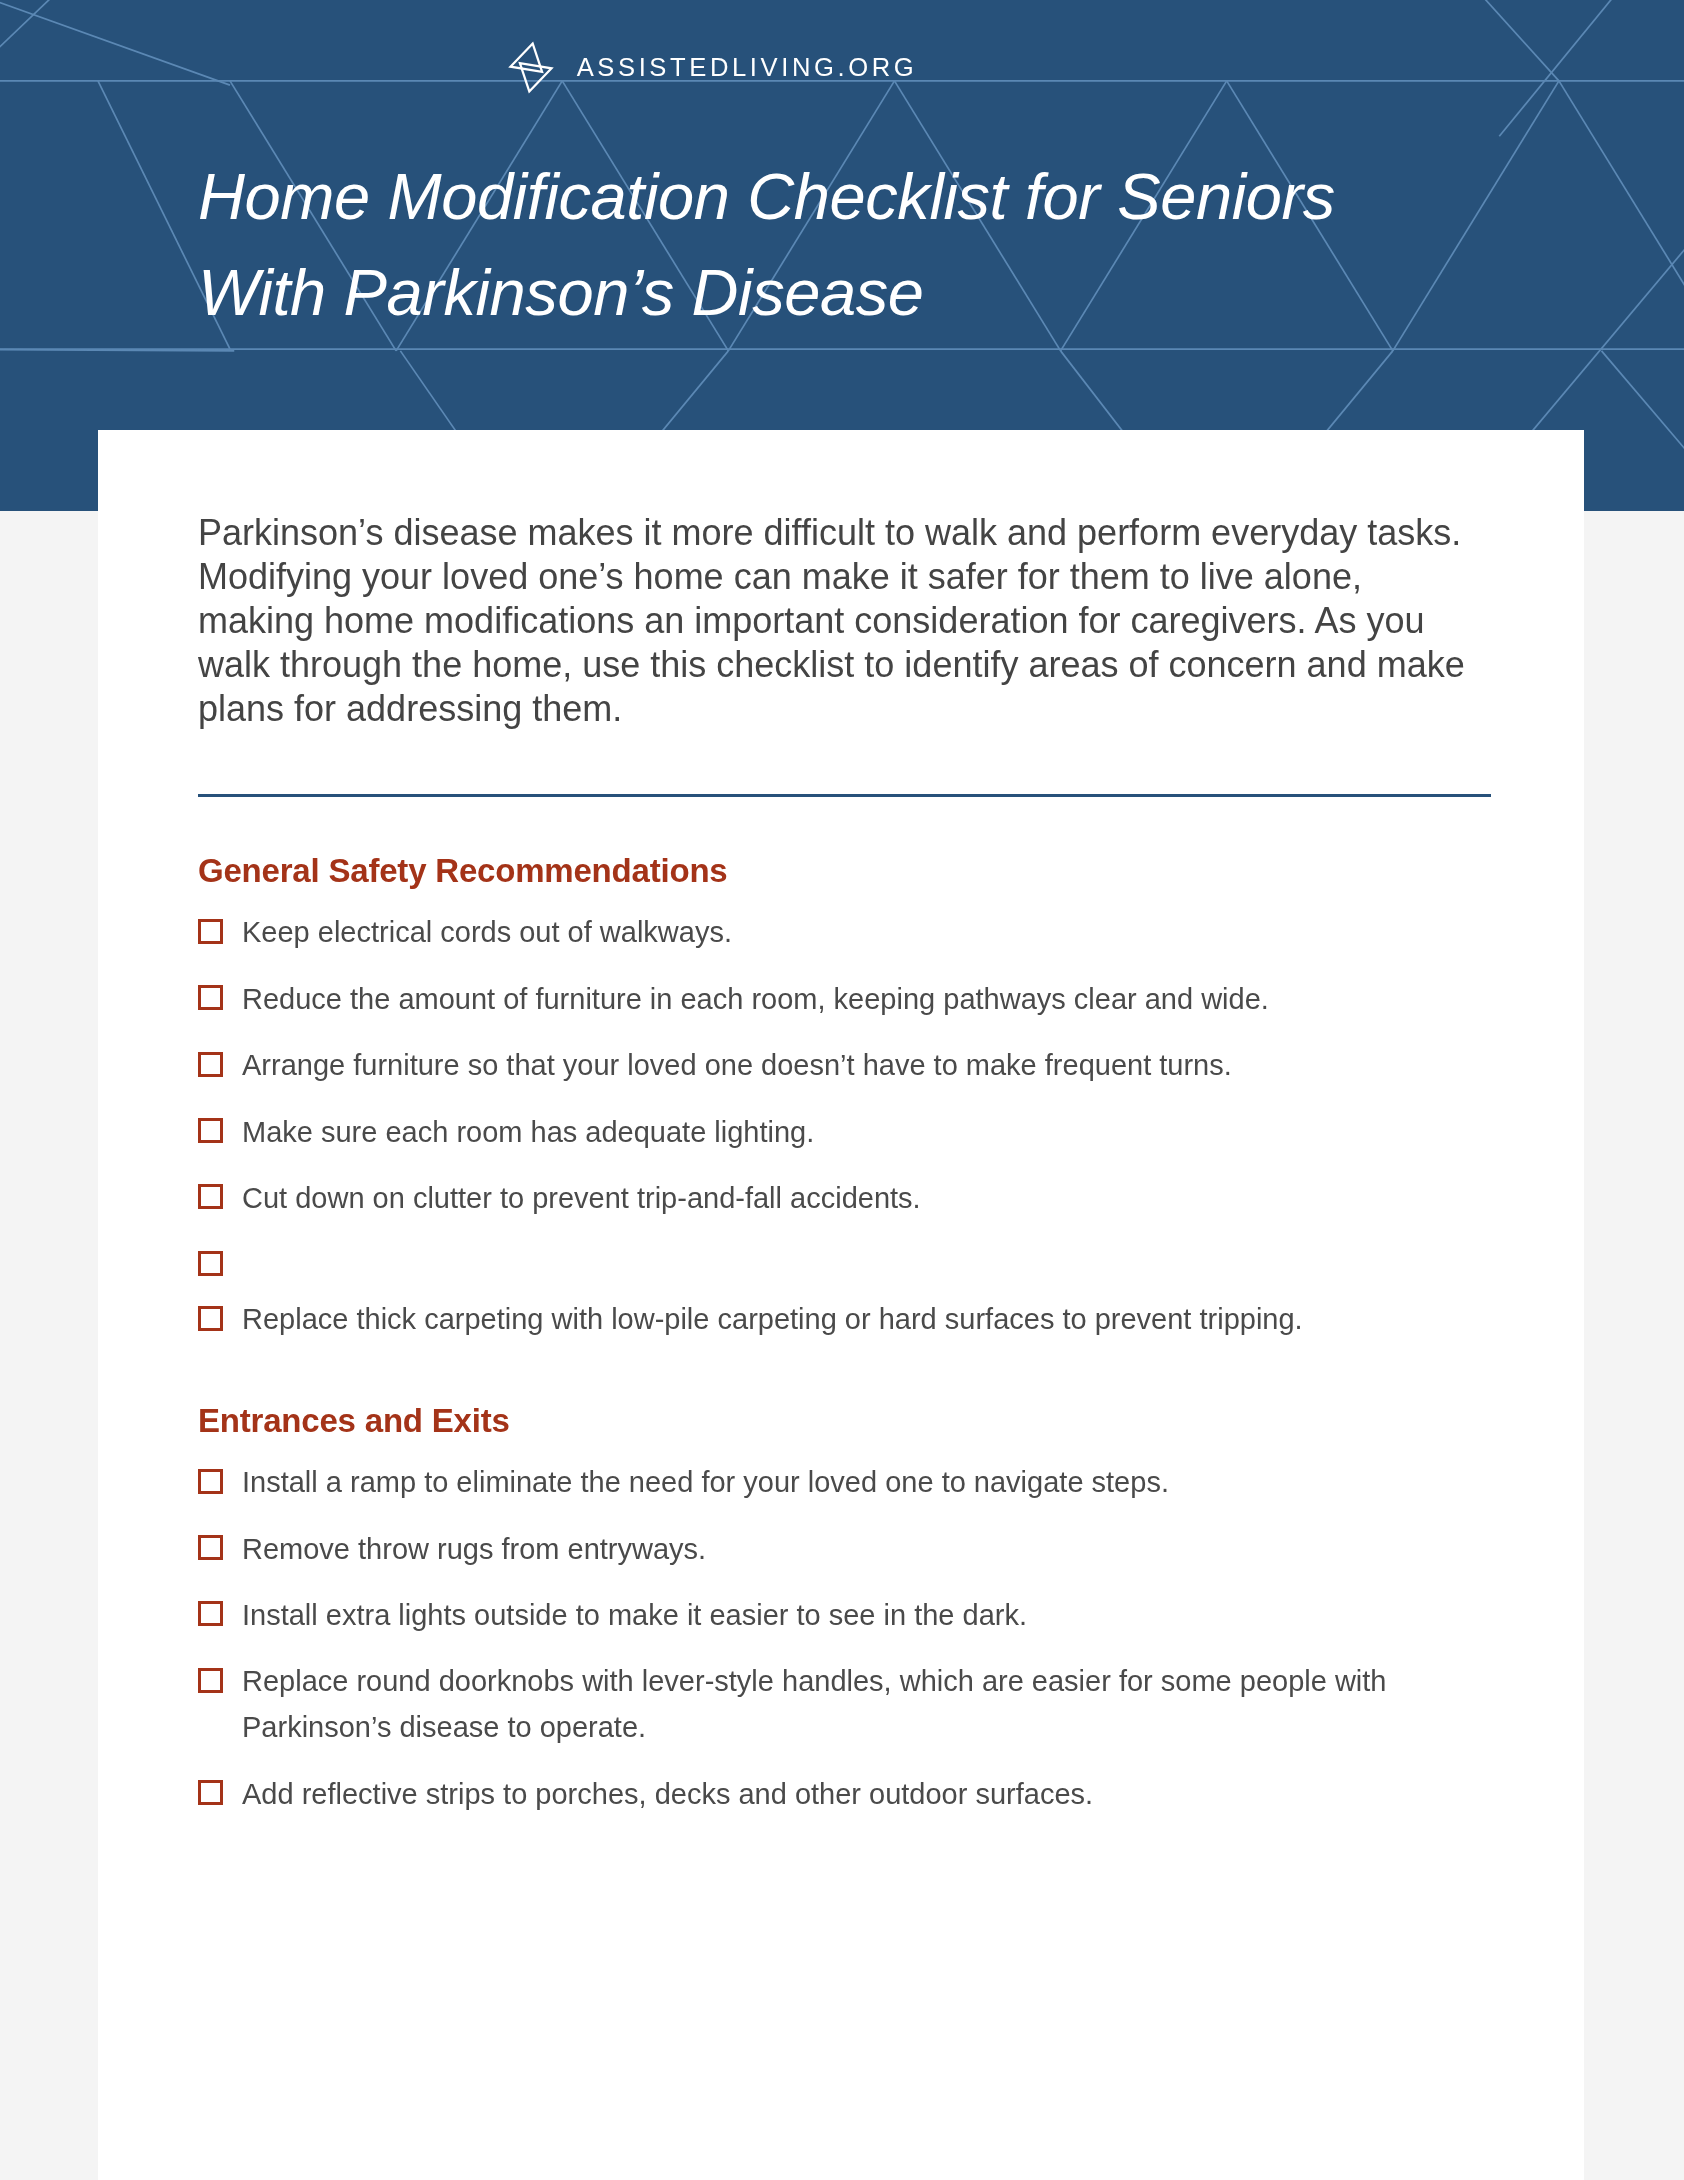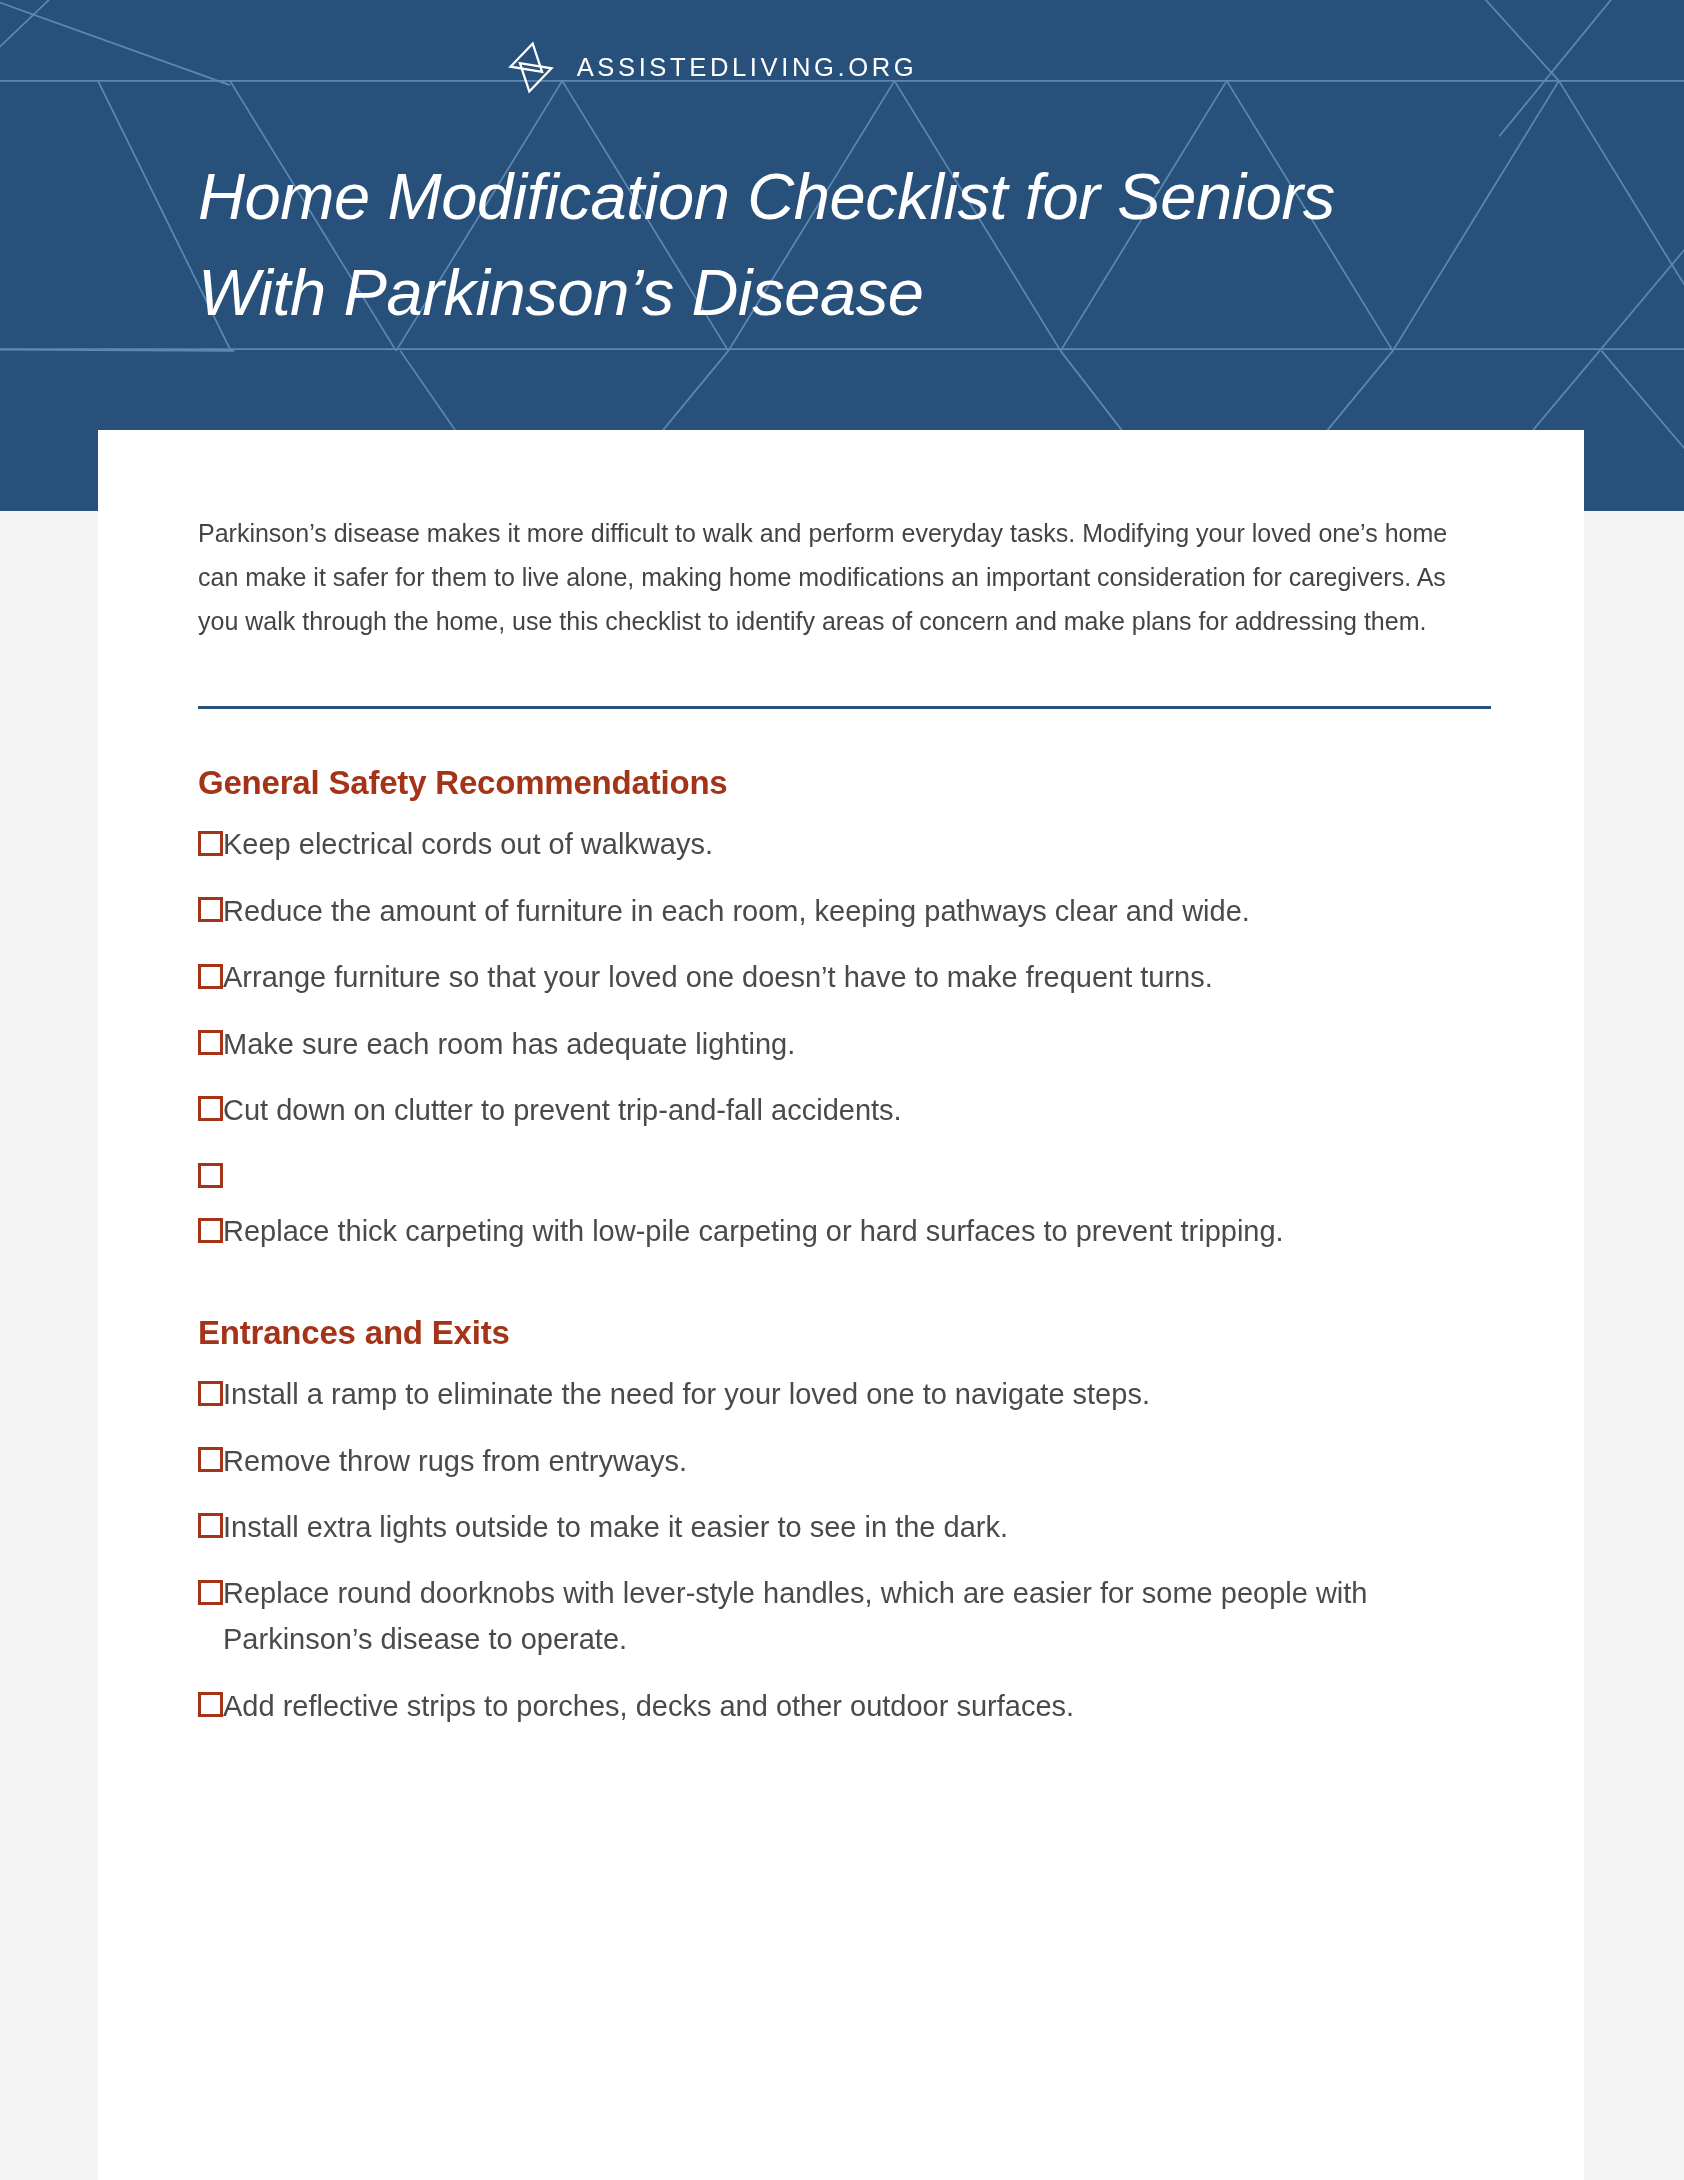--- a/index.html
+++ b/index.html
@@ -52,21 +52,21 @@
   .card {
     position:absolute; left:98px; top:430px;
     width:1486px; height:1750px;
     background:#ffffff;
     z-index:4;
   }
   .card-inner { position:absolute; left:100px; top:81px; width:1295px; }
 
   .intro {
     color:#444444;
-    font-size:25px;
+    font-size:36px;
     line-height:44px;
     font-weight:300;
     width:1269px;
   }
 
   .divider {
     margin-top:63px;
     width:1293px; height:3.4px;
     background:#27517a;
   }
@@ -78,20 +78,21 @@
     color:#a43318;
     font-size:33px;
     font-weight:700;
     letter-spacing:-0.2px;
     margin-bottom:19px;
   }
 
   .check-item {
     display:flex;
     align-items:flex-start;
+    gap:19px;
     margin-bottom:20.4px;
   }
   .check-item:last-child { margin-bottom:0; }
 
   .checkbox {
     flex:0 0 auto;
     width:25px; height:25px;
     border:3.4px solid #a43318;
     background:#ffffff;
     margin-top:9.4px;

